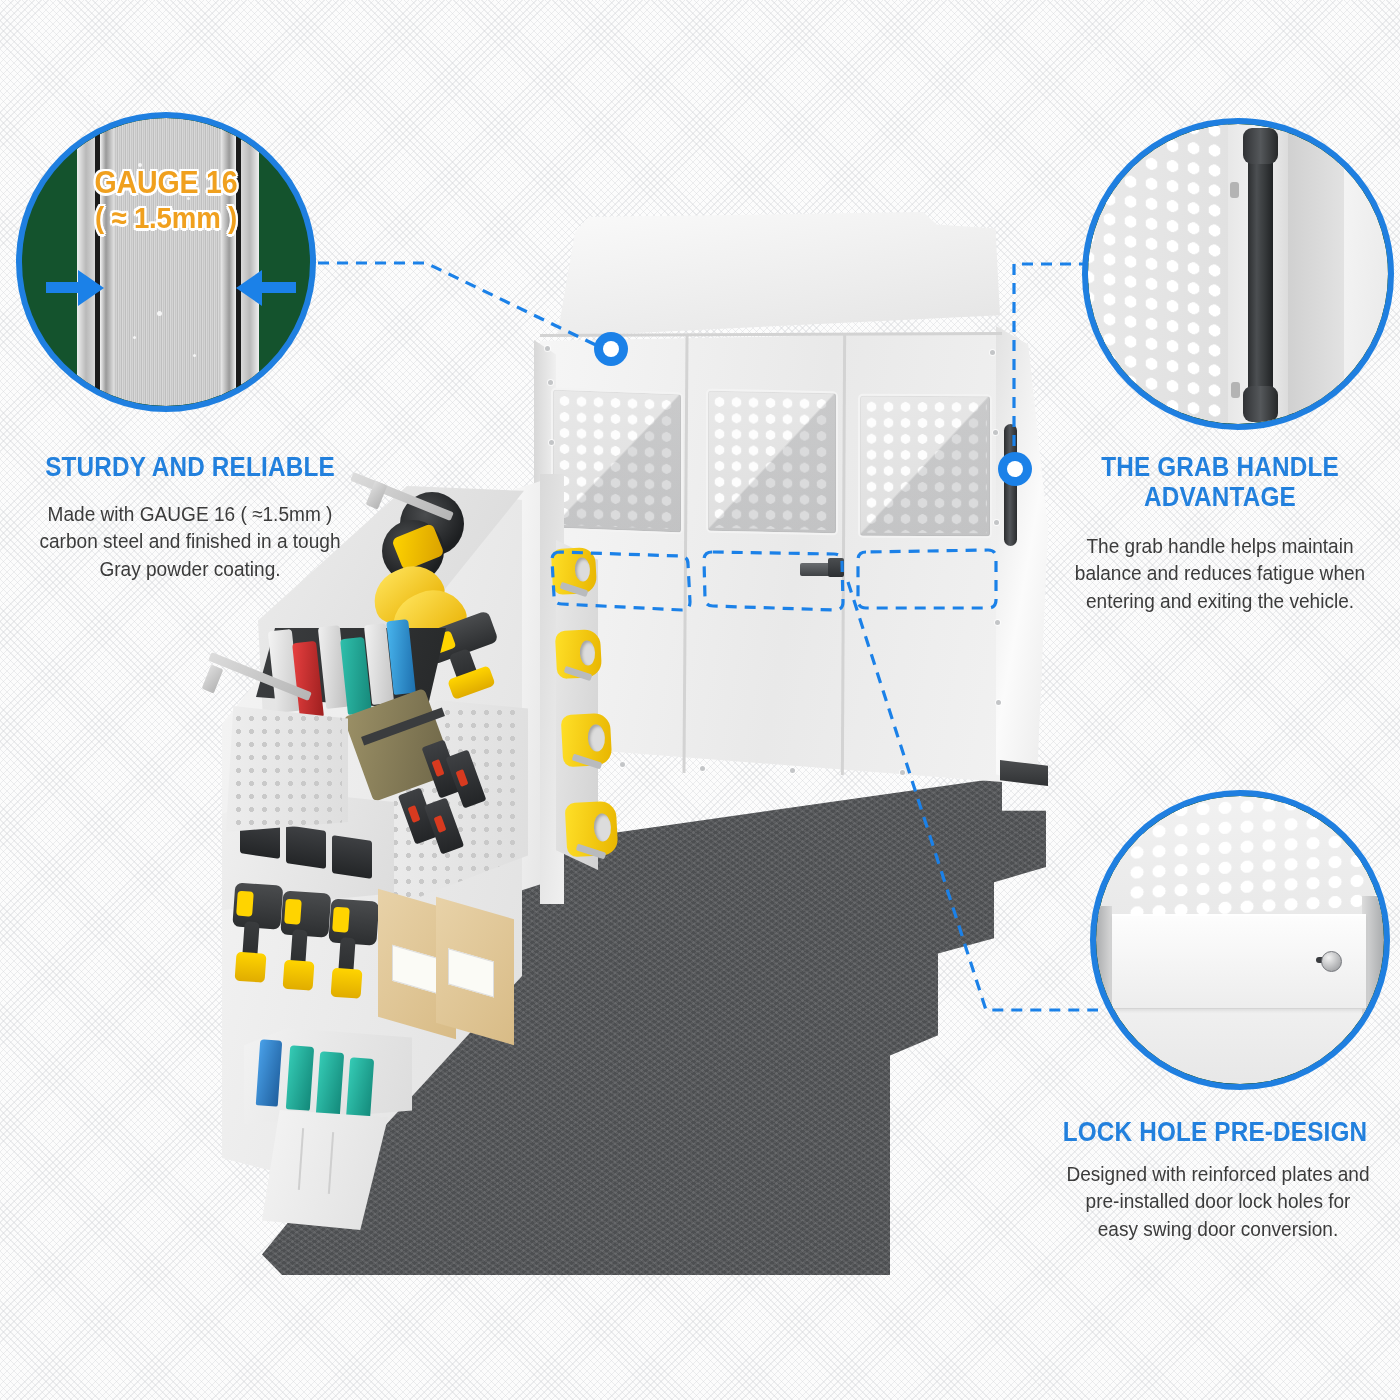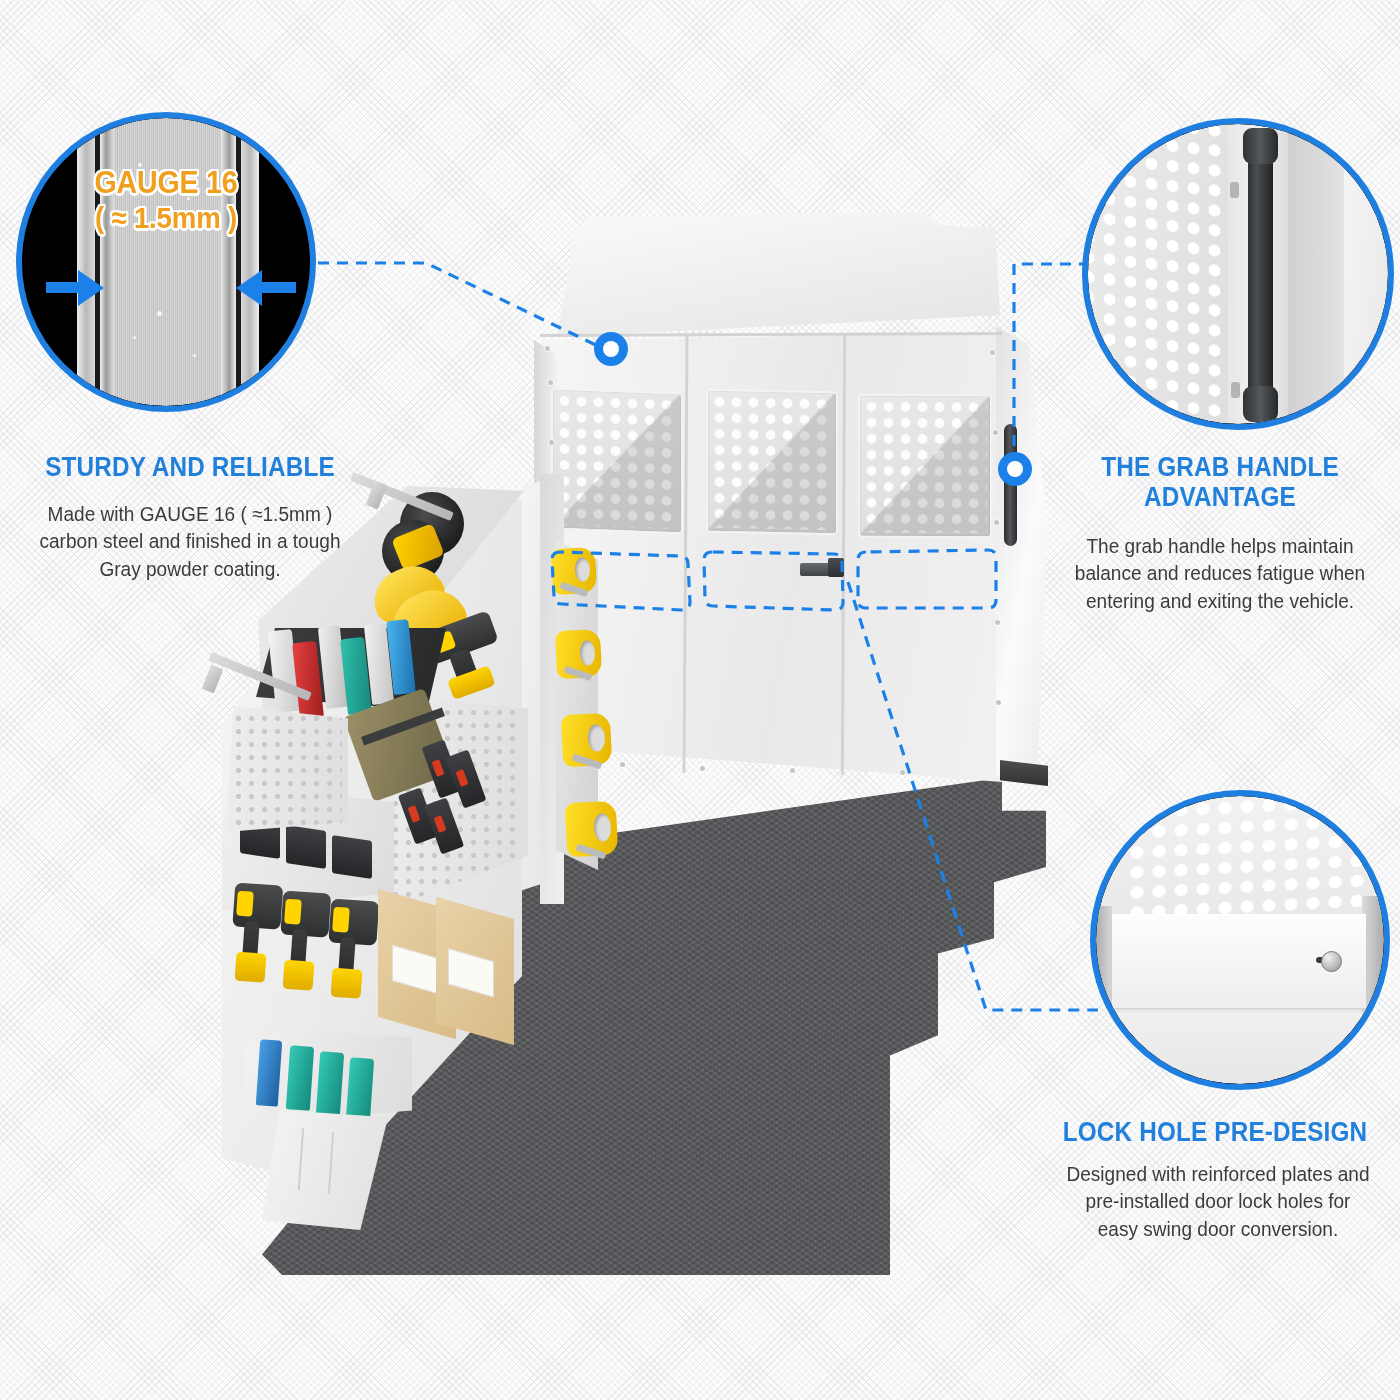--- a/index.html
+++ b/index.html
@@ -16,21 +16,21 @@
       repeating-linear-gradient(45deg, rgba(210,212,216,.40) 0 1px, rgba(0,0,0,0) 1px 5px),
       repeating-linear-gradient(-45deg, rgba(210,212,216,.40) 0 1px, rgba(0,0,0,0) 1px 5px);
     pointer-events:none;
   }
   .stage{position:absolute;inset:0;}
 
   
   .callout-circle{
     position:absolute;border-radius:50%;
     border:6px solid #1f7fe0;
-    background:#000000;overflow:hidden;
+    background:#14532d;overflow:hidden;
     box-sizing:border-box;
   }
   .cc-inner{position:absolute;inset:0;overflow:hidden;border-radius:50%;}
 
   
   #circle-gauge{left:16px;top:112px;width:300px;height:300px;}
   .steel-strip{
     position:absolute;top:-10px;bottom:-10px;
   }
   .steel-core{

